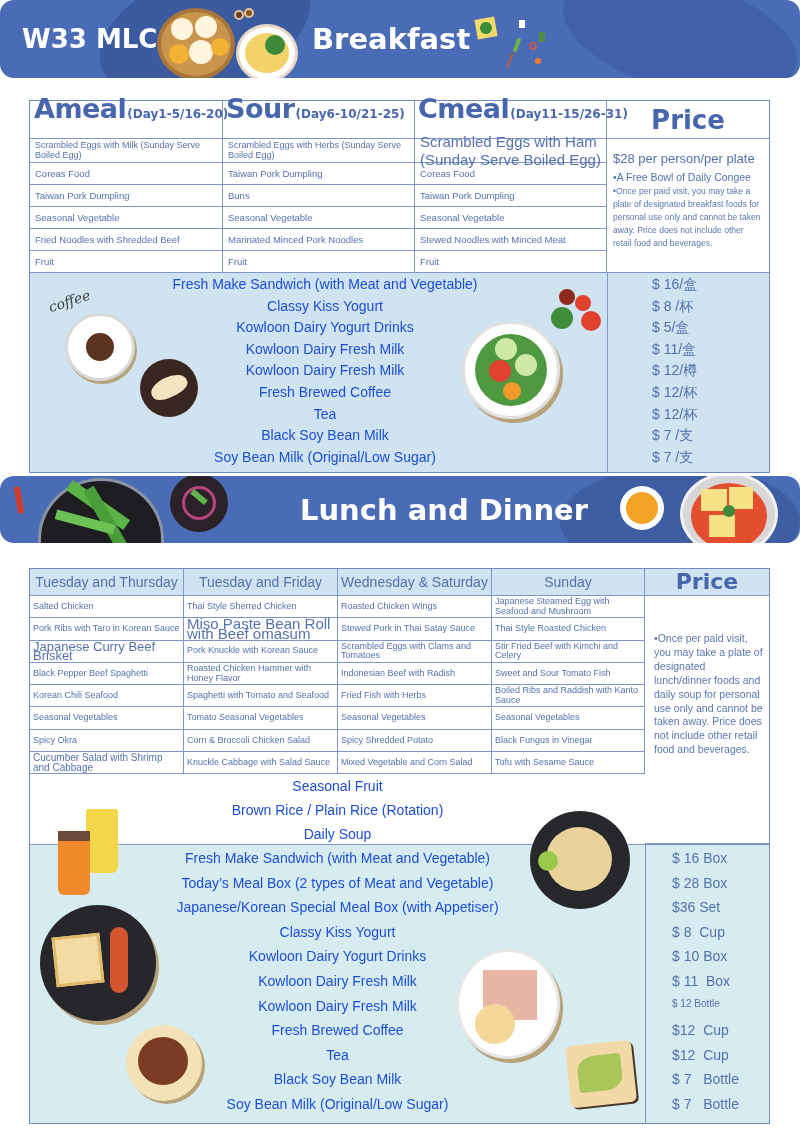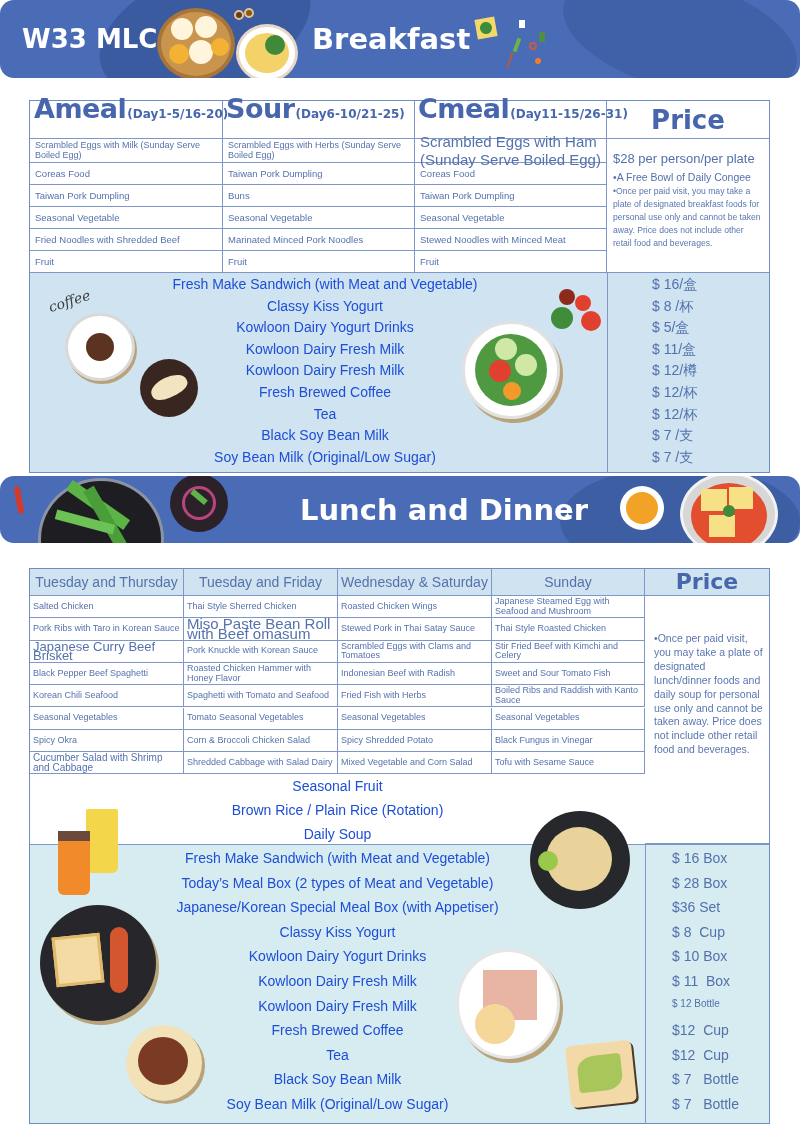--- a/index.html
+++ b/index.html
@@ -315,21 +315,21 @@
       <div class="cell" style="left: 308px; top: 160.8px; width: 154px; height: 22.3px; font-size: 9px; line-height: 9.5px; padding: 0px 3px;">
         <span>Spicy Shredded Potato</span>
       </div>
       <div class="cell" style="left: 462px; top: 160.8px; width: 153px; height: 22.3px; font-size: 9px; line-height: 9.5px; padding: 0px 3px;">
         <span>Black Fungus in Vinegar</span>
       </div>
       <div class="cell" style="left: 0px; top: 183.1px; width: 154px; height: 22.3px; font-size: 10px; line-height: 9.5px; padding: 0px 3px;">
         <span>Cucumber Salad with Shrimp and Cabbage</span>
       </div>
       <div class="cell" style="left: 154px; top: 183.1px; width: 154px; height: 22.3px; font-size: 9px; line-height: 9.5px; padding: 0px 3px;">
-        <span>Shredded Cabbage with Salad Dairy</span>
+        <span>Knuckle Cabbage with Salad Sauce</span>
       </div>
       <div class="cell" style="left: 308px; top: 183.1px; width: 154px; height: 22.3px; font-size: 9px; line-height: 9.5px; padding: 0px 3px;">
         <span>Mixed Vegetable and Corn Salad</span>
       </div>
       <div class="cell" style="left: 462px; top: 183.1px; width: 153px; height: 22.3px; font-size: 9px; line-height: 9.5px; padding: 0px 3px;">
         <span>Tofu with Sesame Sauce</span>
       </div>
     </div>
 
   <div style="position:absolute;left:615px;top:27px;width:124px;height:248px;padding:26px 6px 0 9px;border-bottom:1px solid #7e97c8;">

